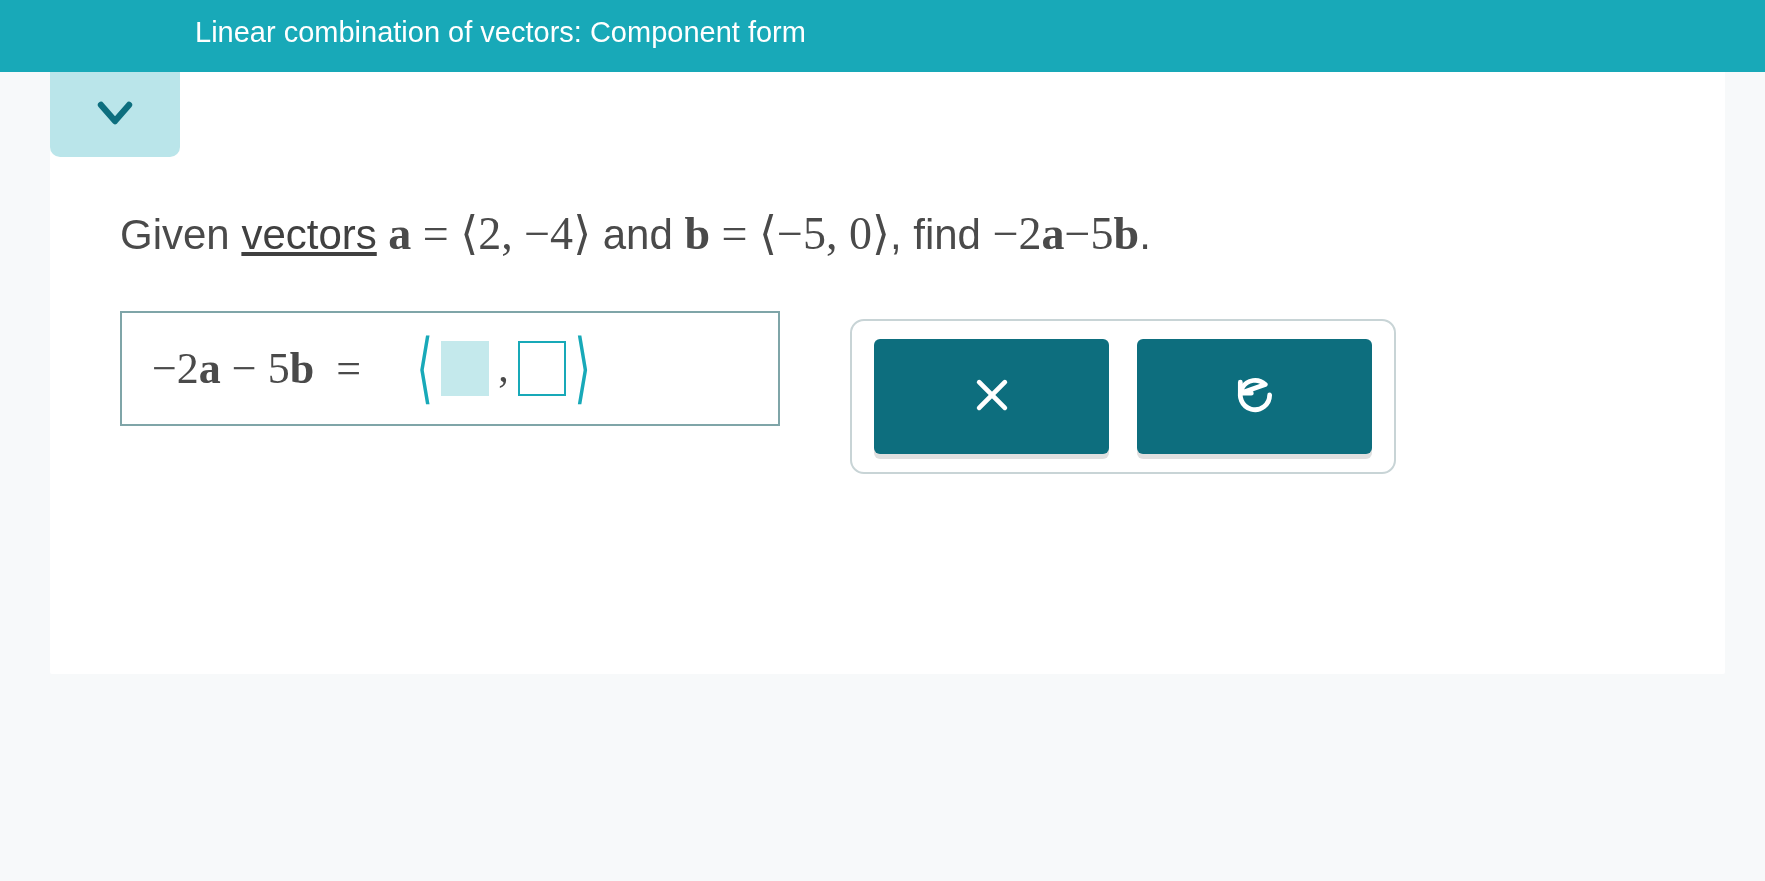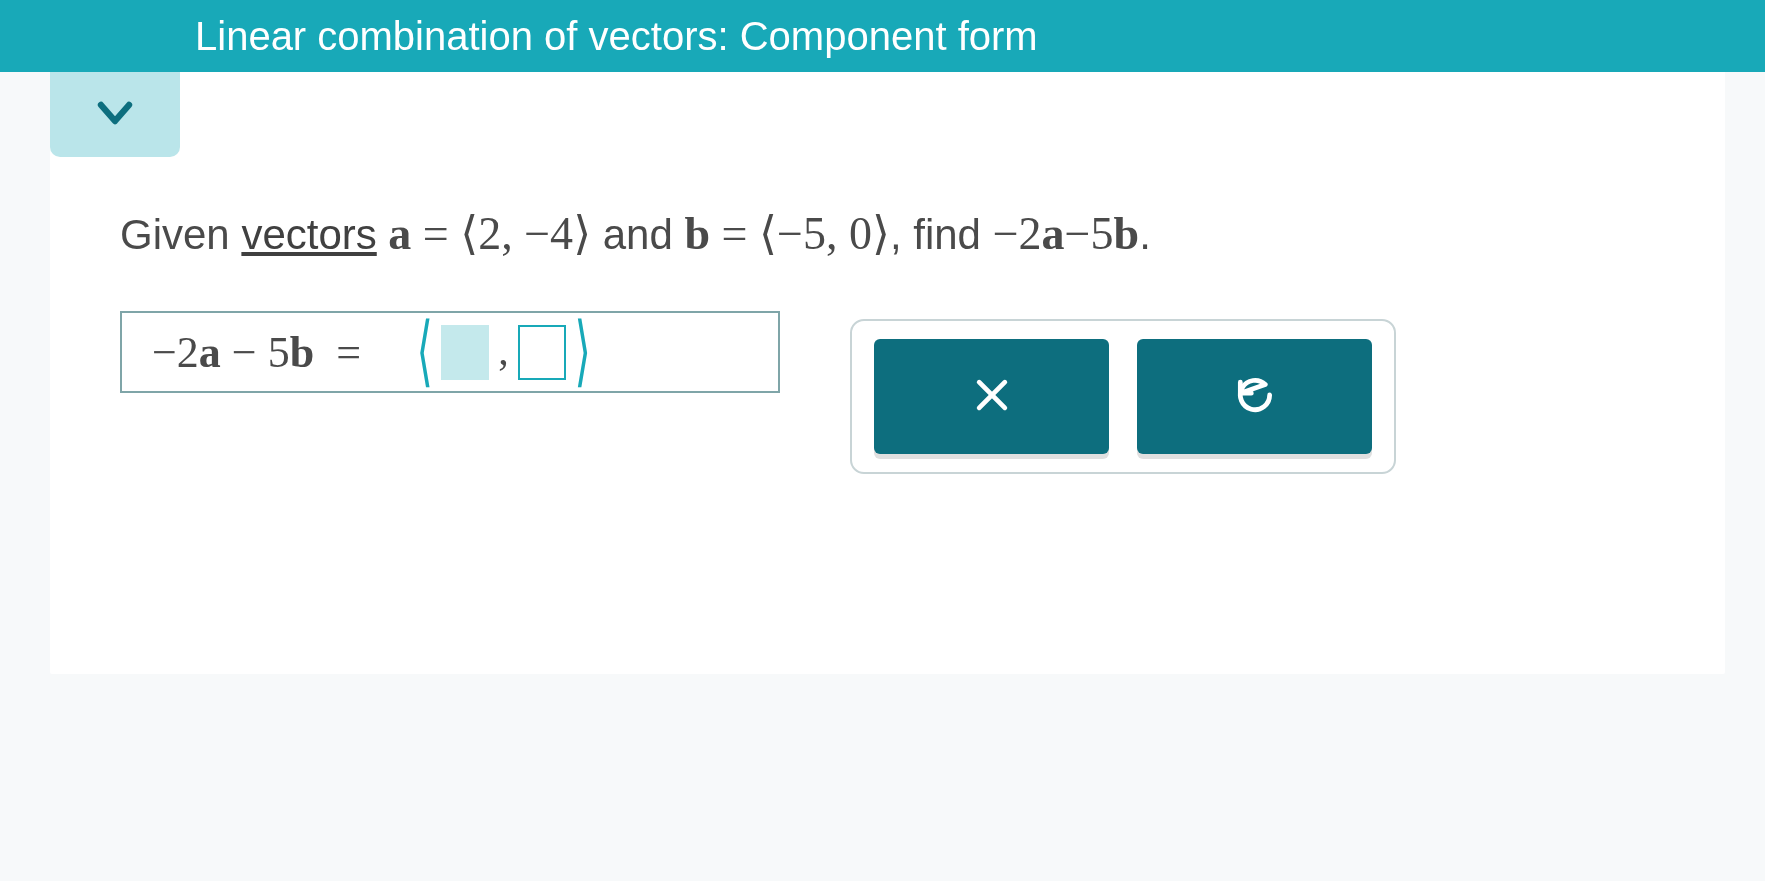--- a/index.html
+++ b/index.html
@@ -11,23 +11,24 @@
       font-family: Arial, Helvetica, sans-serif;
       background: #f7f9fa;
       width: 1765px;
       height: 881px;
       overflow: hidden;
     }
     .header-bar {
       background: #18a9b8;
       color: #ffffff;
       padding: 14px 0 22px 195px;
-      font-size: 40px;
+      font-size: 29px;
       font-weight: 500;
       display: flex;
+      align-items: center;
       height: 72px;
     }
     .content-area {
       background: #ffffff;
       margin: 0 40px 0 50px;
       padding-bottom: 200px;
       position: relative;
       border-radius: 0 0 2px 2px;
     }
     .dropdown-tab {
@@ -73,21 +74,21 @@
       align-items: flex-start;
       gap: 70px;
       margin-top: 35px;
     }
     .answer-box {
       border: 2px solid #7fa5a8;
       padding: 25px 45px 25px 30px;
       display: flex;
       align-items: center;
       min-width: 660px;
-      height: 82px;
+      height: 115px;
       background: #ffffff;
     }
     .answer-lhs {
       font-family: 'Times New Roman', serif;
       font-size: 44px;
       color: #4a4a4a;
       margin-right: 50px;
     }
     .vector-input {
       display: flex;

